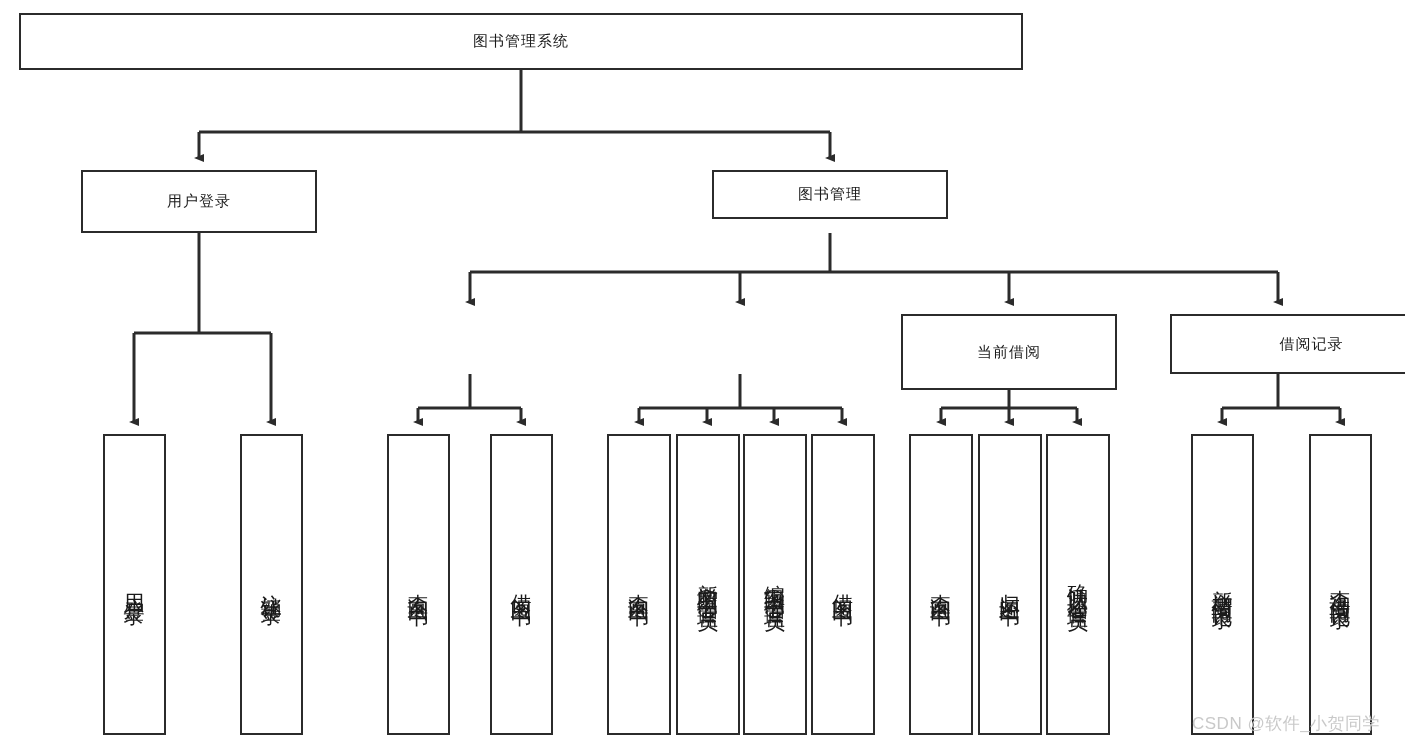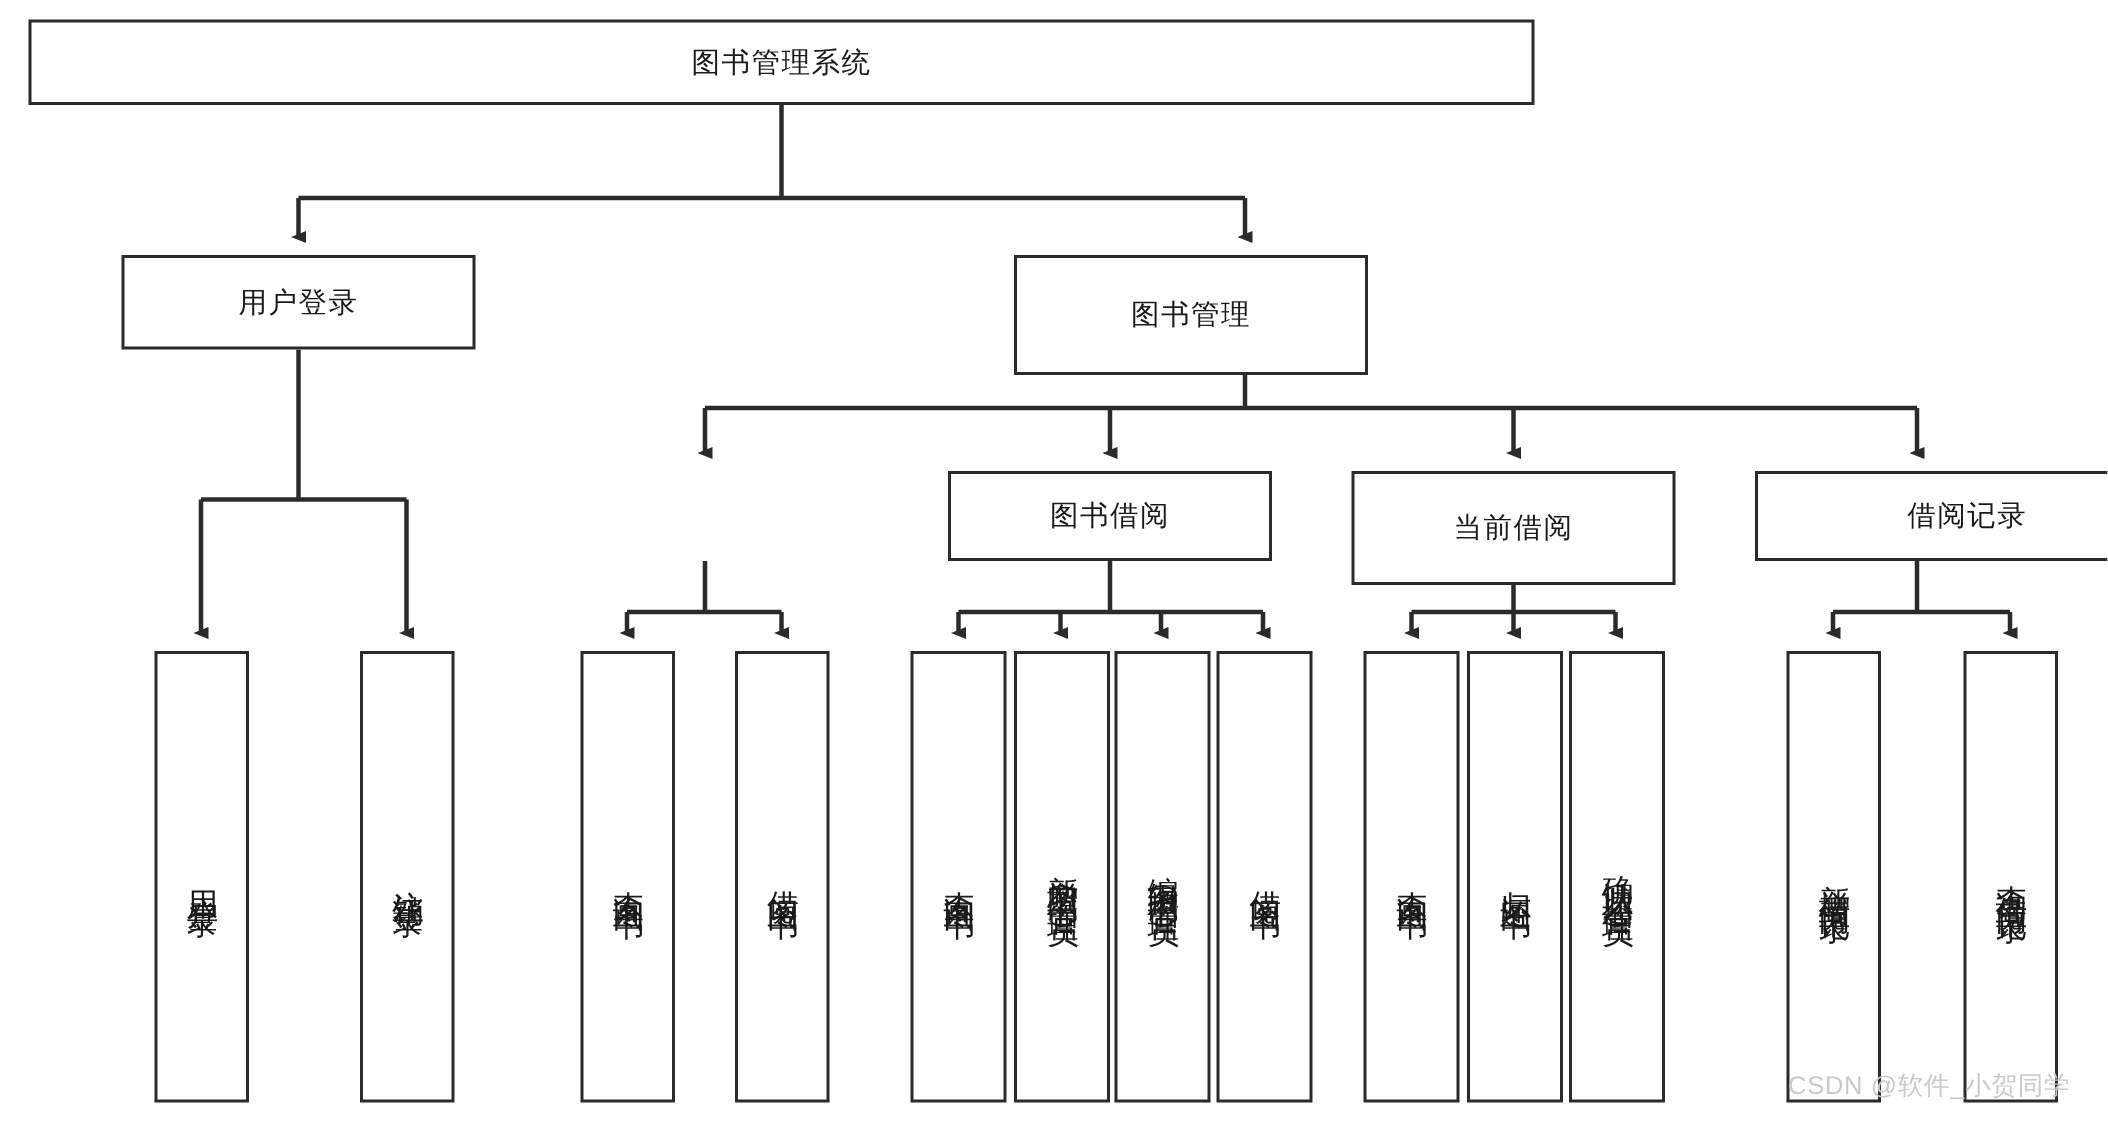--- a/index.html
+++ b/index.html
@@ -32,21 +32,21 @@
     background: #ffffff;
     border: 2px solid #2b2b2b;
     display: flex;
     align-items: center;
     justify-content: center;
     color: #1a1a1a;
     z-index: 2;
   }
   .node.horizontal {
     writing-mode: horizontal-tb;
-    font-size: 19px;
+    font-size: 15px;
     letter-spacing: 1px;
   }
   .node.vertical {
     writing-mode: vertical-rl;
     text-orientation: upright;
     font-size: 21px;
     letter-spacing: 4px;
     line-height: 1;
     padding: 6px 0;
   }
@@ -127,27 +127,24 @@
     </g>
   </svg>
 
   <div class="node horizontal" style="left:19px; top:13px; width:1004px; height:57px;">
     <span class="node-label">图书管理系统</span>
   </div>
 
   <div class="node horizontal" style="left:81px; top:170px; width:236px; height:63px;">
     <span class="node-label">用户登录</span>
   </div>
-  <div class="node horizontal" style="left:676px; top:170px; width:236px; height:80px;">
+  <div class="node horizontal" style="left:712px; top:170px; width:236px; height:49px;">
     <span class="node-label">图书管理</span>
   </div>
 
-  <div class="node horizontal" style="left:632px; top:314px; width:216px; height:60px;">
-    <span class="node-label">图书借阅</span>
-  </div>
   <div class="node horizontal" style="left:901px; top:314px; width:216px; height:76px;text-align:center;">
     <span class="node-label">当前借阅</span>
   </div>
   <div class="node horizontal" style="left:1170px; top:314px; width:244px; height:60px;padding-left:39px;">
     <span class="node-label">借阅记录</span>
   </div>
 
   <div class="node vertical" style="left:103px; top:434px; width:63px; height:301px;">
     <span class="node-label">用户登录</span>
   </div>

